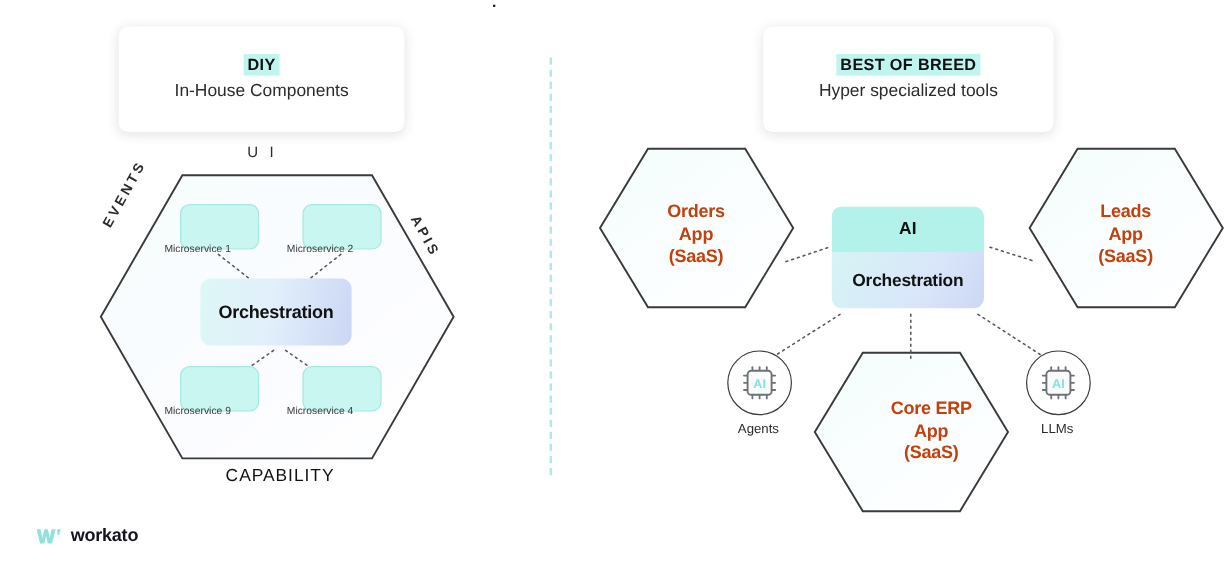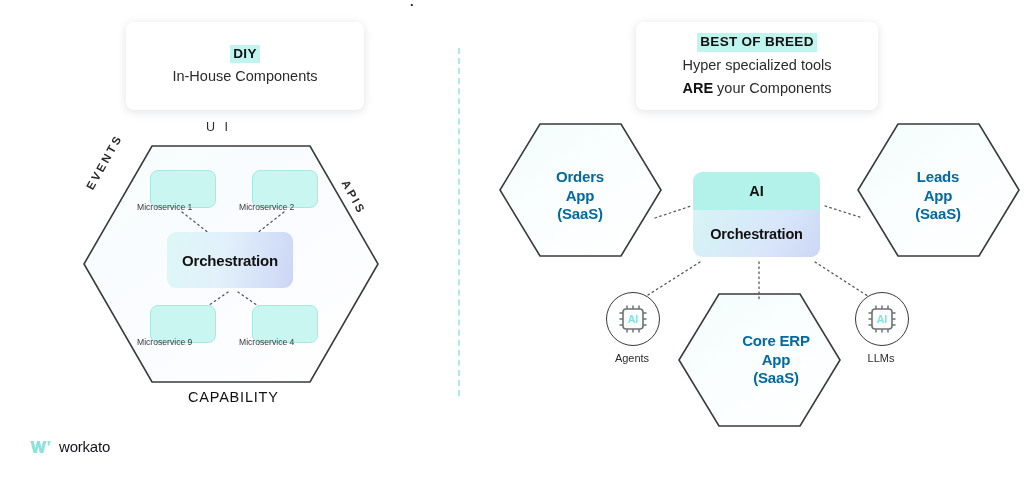--- a/index.html
+++ b/index.html
@@ -17,21 +17,21 @@
     box-shadow:0 2px 10px rgba(30,40,60,.13);
     display:flex;flex-direction:column;align-items:center;
     justify-content:center;text-align:center;
   }
   .card .hl{
     font-weight:bold;font-size:13.5px;letter-spacing:.3px;
     background:#bff5ee;color:#111;padding:0 3px;line-height:1.35;
   }
   .card .sub{font-size:14.5px;color:#2b2b2b;line-height:1.42;margin-top:3px;}
   .card .sub b{font-weight:bold;color:#111;}
-  #card-left{left:126px;top:22px;width:238px;height:88px;}
+  #card-left{left:99px;top:22px;width:238px;height:88px;}
   #card-right{left:636px;top:22px;width:242px;height:88px;}
 
   
   #divider{
     left:458px;top:48px;width:0;height:348px;
     border-left:2px dashed #aeeae6;
   }
 
   
   #left-panel{left:78px;top:116px;width:310px;height:300px;}
@@ -74,21 +74,21 @@
     left:167px;top:232px;width:126px;height:56px;border-radius:9px;
     background:linear-gradient(100deg,#ddf7f6 0%,#e2f0fb 45%,#ccd6f5 100%);
     display:flex;align-items:center;justify-content:center;
     font-weight:bold;font-size:15px;color:#111;letter-spacing:-.2px;
   }
 
   
   #right-panel{left:495px;top:112px;width:529px;height:310px;}
 
   .hex-label{
-    position:absolute;text-align:center;font-weight:bold;color:#0369a1;
+    position:absolute;text-align:center;font-weight:bold;color:#c2410c;
     font-size:15px;line-height:1.24;letter-spacing:-.2px;
   }
 
   #ai-box{
     left:693px;top:172px;width:127px;height:85px;border-radius:9px;
     overflow:hidden;display:flex;flex-direction:column;
   }
   #ai-box .band-ai{
     height:38px;background:#b3f2ea;display:flex;align-items:center;
     justify-content:center;font-weight:bold;font-size:14.5px;color:#111;
@@ -104,40 +104,39 @@
     width:52px;height:52px;border-radius:50%;border:1.4px solid #3a3a3a;
     background:#fff;display:flex;align-items:center;justify-content:center;
   }
   .chip-caption{font-size:11px;color:#2b2b2b;margin-top:6px;}
   #agents{left:606px;top:292px;width:52px;}
   #llms{left:855px;top:292px;width:52px;}
 
   
   #logo{left:30px;top:438px;display:flex;align-items:center;gap:7px;}
   #logo .wm{width:22px;height:16px;}
-  #logo .wt{font-size:15px;font-weight:normal;color:#14141e;letter-spacing:-.2px;}
+  #logo .wt{font-size:15px;font-weight:bold;color:#14141e;letter-spacing:-.2px;}
 
   #clip-title{left:410px;top:-6px;font-size:13px;font-weight:bold;color:#1a1a1a;}
 </style>
 </head>
 <body>
 
 <div class="stage">
 
   <div class="abs" id="clip-title">.</div>
 
   <div class="card" id="card-left">
     <div class="hl">DIY</div>
     <div class="sub">In-House Components</div>
   </div>
 
   <div class="card" id="card-right">
     <div class="hl">BEST OF BREED</div>
     <div class="sub">Hyper specialized tools</div>
-    <div class="sub"><b>ARE</b><span> your Components</span></div>
   </div>
 
   <div class="abs" id="divider"></div>
 
   <div class="abs" id="left-panel">
     <svg class="hexsvg" width="310" height="300" viewBox="0 0 310 300">
       <defs>
         <linearGradient id="lhexg" x1="0" y1="0" x2="1" y2="1">
           <stop offset="0%" stop-color="#f6fdfd"></stop>
           <stop offset="55%" stop-color="#fbfcff"></stop>

